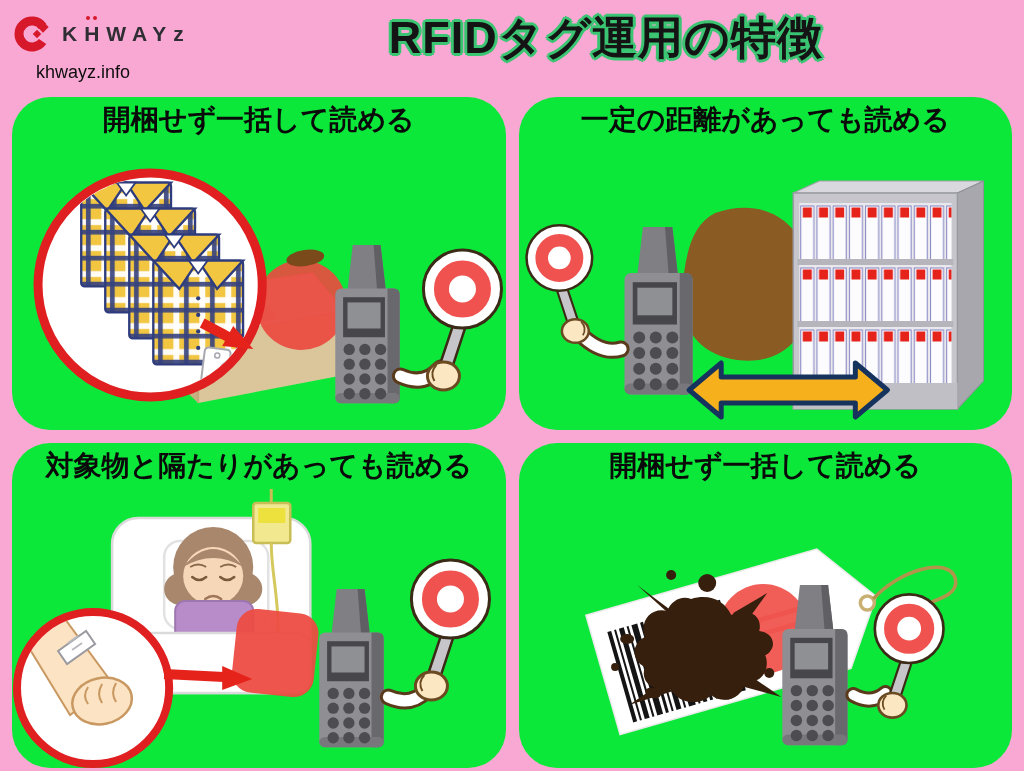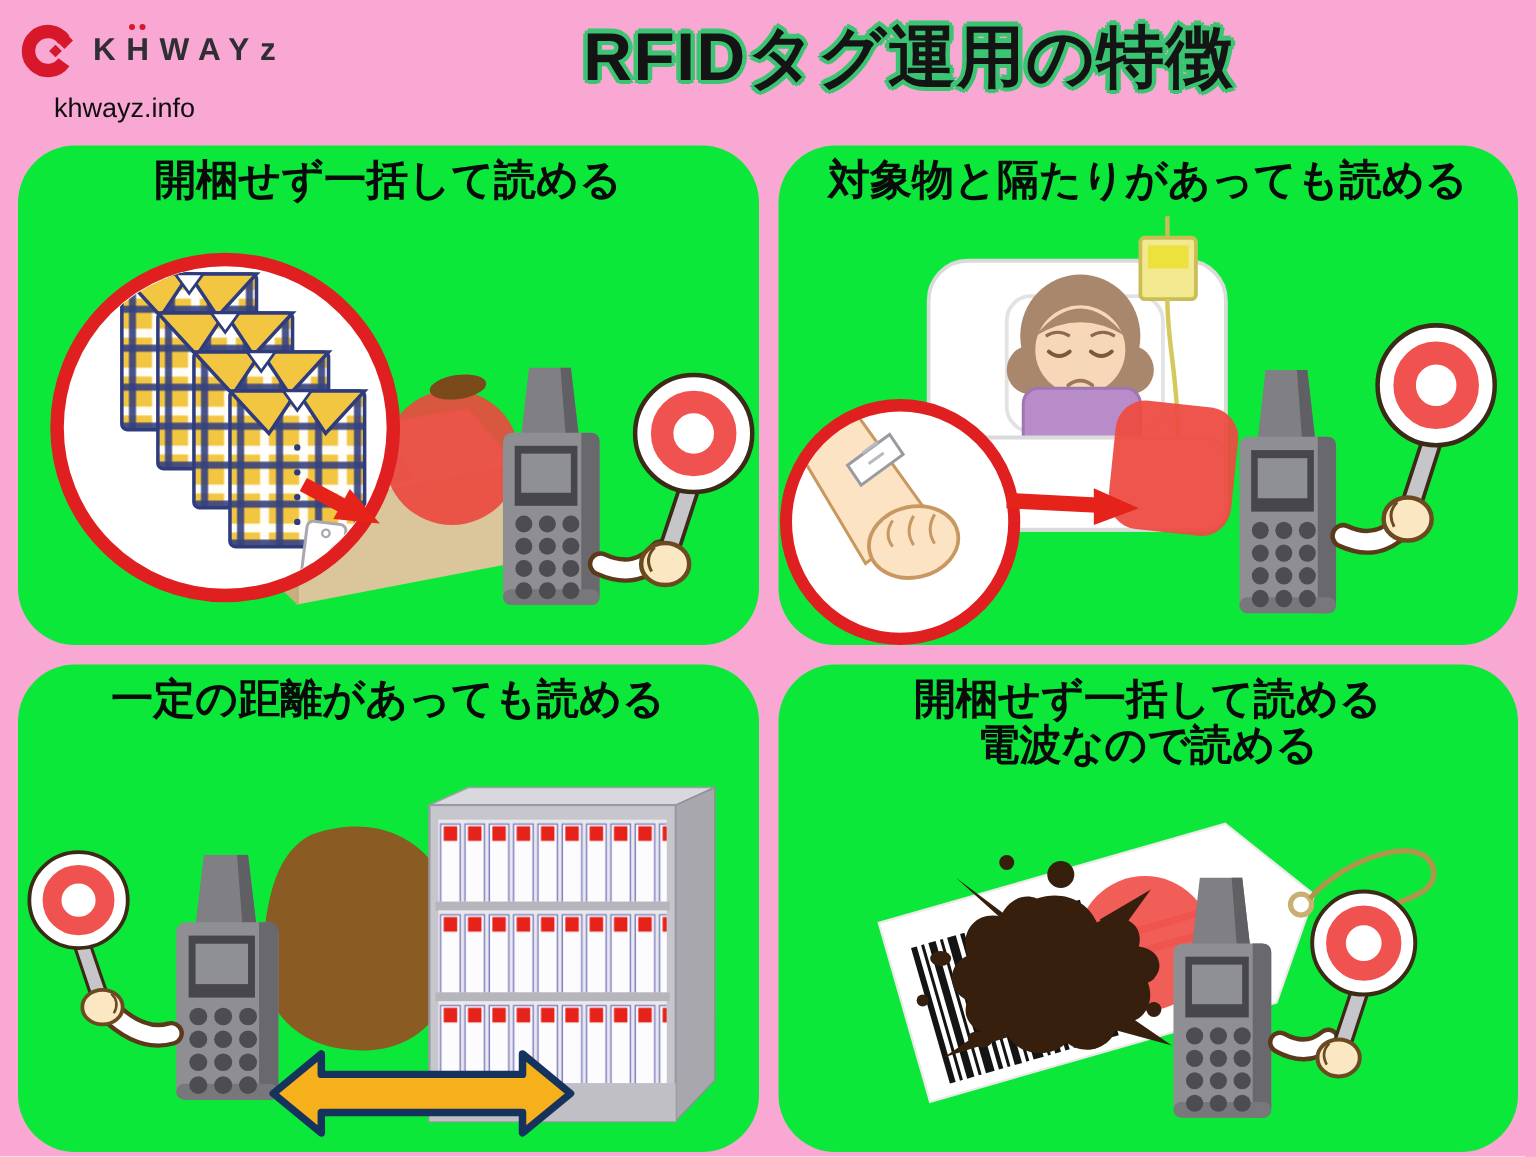--- a/index.html
+++ b/index.html
@@ -165,20 +165,49 @@
           <polygon points="241,252 210,249 221,229" fill="#E5231B"></polygon>
         </g>
         <path d="M388 279 Q412 290 428 271" fill="none" stroke="#5A3A1A" stroke-width="17" stroke-linecap="round"></path>
         <path d="M388 279 Q412 290 428 271" fill="none" stroke="#FFFFFF" stroke-width="11" stroke-linecap="round"></path>
         <use href="#sym-paddle-l" width="100" height="150" transform="translate(398,148)"></use>
       </svg>
     </section>
 
     <section class="panel">
       <h2>
+        <span>一定の距離があっても読める</span>
+        <span></span>
+      </h2>
+      <svg class="scene" viewBox="0 0 493 333" preserveAspectRatio="none">
+        <path d="M196 116 C252 96 296 134 292 196 C288 250 254 270 212 262 C178 255 160 228 163 194 C166 158 172 128 196 116 Z" fill="#8A5B22"></path>
+        <use href="#sym-reader" width="90" height="190" transform="translate(98,130) scale(0.92)"></use>
+        <g>
+          <polygon points="274,96 438,96 464,84 300,84" fill="#D8D8DE" stroke="#A0A0A8" stroke-width="1"></polygon>
+          <polygon points="438,96 464,84 464,284 438,312" fill="#A7A7AD" stroke="#90909A" stroke-width="1"></polygon>
+          <rect x="274" y="96" width="164" height="216" fill="#C6C6CC" stroke="#9A9AA2" stroke-width="1.5"></rect>
+          <rect x="280" y="106" width="152" height="56" fill="#E9E9ED"></rect>
+          <rect x="280" y="106" width="152" height="56" fill="url(#pat-binders)"></rect>
+          <rect x="278" y="162" width="156" height="6" fill="#B5B5BB"></rect>
+          <rect x="280" y="168" width="152" height="56" fill="#E9E9ED"></rect>
+          <rect x="280" y="168" width="152" height="56" fill="url(#pat-binders)"></rect>
+          <rect x="278" y="224" width="156" height="6" fill="#B5B5BB"></rect>
+          <rect x="280" y="230" width="152" height="56" fill="#E9E9ED"></rect>
+          <rect x="280" y="230" width="152" height="56" fill="url(#pat-binders)"></rect>
+          <rect x="274" y="286" width="164" height="26" fill="#BFBFC5"></rect>
+        </g>
+        <path d="M170 293 L202 266 L202 280 L336 280 L336 266 L368 293 L336 320 L336 306 L202 306 L202 320 Z" fill="#F6B01B" stroke="#16335E" stroke-width="5" stroke-linejoin="round"></path>
+        <path d="M102 252 Q82 258 60 236" fill="none" stroke="#5A3A1A" stroke-width="17" stroke-linecap="round"></path>
+        <path d="M102 252 Q82 258 60 236" fill="none" stroke="#FFFFFF" stroke-width="11" stroke-linecap="round"></path>
+        <use href="#sym-paddle-r" width="100" height="150" transform="translate(0,124) scale(0.84)"></use>
+      </svg>
+    </section>
+
+    <section class="panel">
+      <h2>
         <span>対象物と隔たりがあっても読める</span>
         <span></span>
       </h2>
       <svg class="scene" viewBox="0 0 493 325" preserveAspectRatio="none">
         <g>
           <rect x="100" y="75" width="198" height="175" rx="26" fill="#FFFFFF" stroke="#DADADA" stroke-width="2.5"></rect>
           <rect x="152" y="98" width="104" height="88" rx="16" fill="#FFFFFF" stroke="#E2E2E2" stroke-width="2.5"></rect>
           <g>
             <circle cx="201" cy="124" r="40" fill="#A8876C"></circle>
             <circle cx="168" cy="146" r="16" fill="#A8876C"></circle>
@@ -221,51 +250,21 @@
           <polygon points="240,236 210,223 210,247" fill="#E5231B"></polygon>
         </g>
         <path d="M376 254 Q398 264 414 248" fill="none" stroke="#5A3A1A" stroke-width="17" stroke-linecap="round"></path>
         <path d="M376 254 Q398 264 414 248" fill="none" stroke="#FFFFFF" stroke-width="11" stroke-linecap="round"></path>
         <use href="#sym-paddle-l" width="100" height="150" transform="translate(386,112)"></use>
       </svg>
     </section>
 
     <section class="panel">
       <h2>
-        <span>一定の距離があっても読める</span>
-        <span></span>
-      </h2>
-      <svg class="scene" viewBox="0 0 493 333" preserveAspectRatio="none">
-        <path d="M196 116 C252 96 296 134 292 196 C288 250 254 270 212 262 C178 255 160 228 163 194 C166 158 172 128 196 116 Z" fill="#8A5B22"></path>
-        <use href="#sym-reader" width="90" height="190" transform="translate(98,130) scale(0.92)"></use>
-        <g>
-          <polygon points="274,96 438,96 464,84 300,84" fill="#D8D8DE" stroke="#A0A0A8" stroke-width="1"></polygon>
-          <polygon points="438,96 464,84 464,284 438,312" fill="#A7A7AD" stroke="#90909A" stroke-width="1"></polygon>
-          <rect x="274" y="96" width="164" height="216" fill="#C6C6CC" stroke="#9A9AA2" stroke-width="1.5"></rect>
-          <rect x="280" y="106" width="152" height="56" fill="#E9E9ED"></rect>
-          <rect x="280" y="106" width="152" height="56" fill="url(#pat-binders)"></rect>
-          <rect x="278" y="162" width="156" height="6" fill="#B5B5BB"></rect>
-          <rect x="280" y="168" width="152" height="56" fill="#E9E9ED"></rect>
-          <rect x="280" y="168" width="152" height="56" fill="url(#pat-binders)"></rect>
-          <rect x="278" y="224" width="156" height="6" fill="#B5B5BB"></rect>
-          <rect x="280" y="230" width="152" height="56" fill="#E9E9ED"></rect>
-          <rect x="280" y="230" width="152" height="56" fill="url(#pat-binders)"></rect>
-          <rect x="274" y="286" width="164" height="26" fill="#BFBFC5"></rect>
-        </g>
-        <path d="M170 293 L202 266 L202 280 L336 280 L336 266 L368 293 L336 320 L336 306 L202 306 L202 320 Z" fill="#F6B01B" stroke="#16335E" stroke-width="5" stroke-linejoin="round"></path>
-        <path d="M102 252 Q82 258 60 236" fill="none" stroke="#5A3A1A" stroke-width="17" stroke-linecap="round"></path>
-        <path d="M102 252 Q82 258 60 236" fill="none" stroke="#FFFFFF" stroke-width="11" stroke-linecap="round"></path>
-        <use href="#sym-paddle-r" width="100" height="150" transform="translate(0,124) scale(0.84)"></use>
-      </svg>
-    </section>
-
-    <section class="panel">
-      <h2>
         <span>開梱せず一括して読める</span>
-        <span>電波なので読める</span>
       </h2>
       <svg class="scene" viewBox="0 0 493 325" preserveAspectRatio="none">
         <g transform="rotate(-16 230 190)">
           <polygon points="78,128 318,128 362,190 318,252 78,252" fill="#FFFFFF" stroke="#EAEAEA" stroke-width="1.5"></polygon>
           <g fill="#141414">
             <rect x="94" y="150" width="4" height="94"></rect>
               <rect x="101" y="150" width="2" height="94"></rect>
             <rect x="106" y="150" width="5" height="94"></rect>
               <rect x="114" y="150" width="2" height="94"></rect>
             <rect x="119" y="150" width="6" height="94"></rect>

